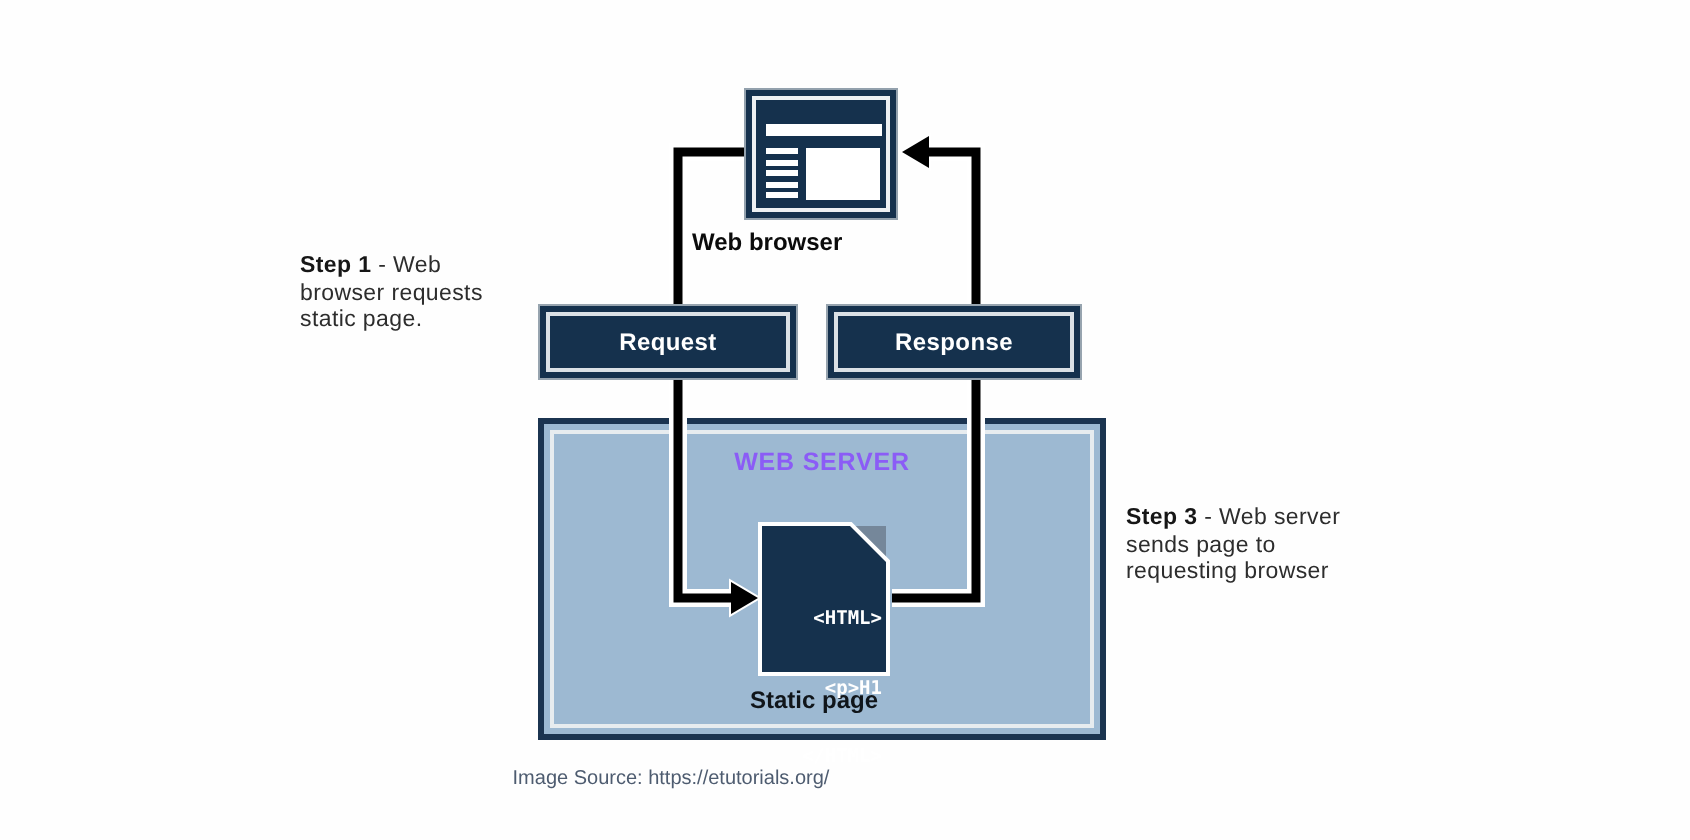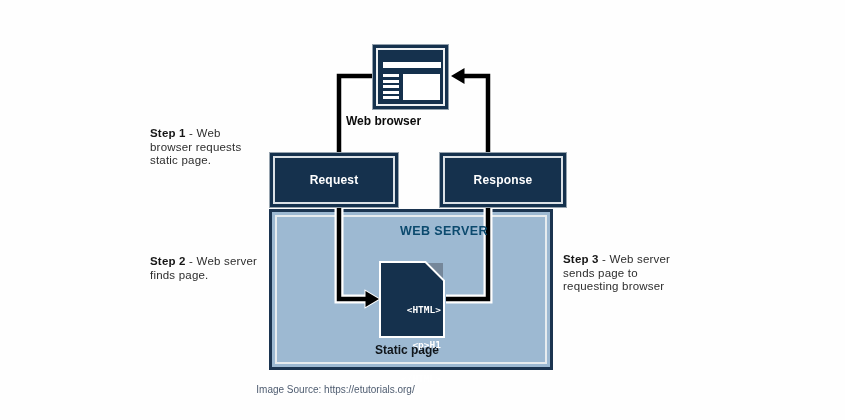--- a/index.html
+++ b/index.html
@@ -12,21 +12,21 @@
   
   .server-box{
     left:269px;top:209px;width:284px;height:161px;
     background:#9db9d2;border:3px solid #1b3450;z-index:1;
   }
   .server-box::after{
     content:"";position:absolute;inset:3px;border:2px solid #e7ecef;pointer-events:none;
   }
   .server-title{
     left:269px;top:224px;width:284px;text-align:center;
-    font-weight:bold;font-size:12.5px;letter-spacing:.4px;color:#0c4a6e;z-index:4;margin-left:33px;
+    font-weight:bold;font-size:12.5px;letter-spacing:.4px;color:#8b5cf6;z-index:4;
   }
   .static-label{
     left:269px;top:343px;width:276px;text-align:center;
     font-weight:bold;font-size:12px;color:#10151a;z-index:4;
   }
 
   
   .arrows{left:0;top:0;z-index:2;}
 
   
@@ -38,28 +38,28 @@
   .browser-icon .addr{position:absolute;left:10px;top:17px;width:58px;height:6px;background:#ffffff;}
   .browser-icon .mline{position:absolute;left:10px;width:16px;height:3px;background:#ffffff;}
   .browser-icon .content{position:absolute;left:30px;top:29px;width:37px;height:26px;background:#ffffff;}
   .browser-label{
     left:346px;top:114px;width:130px;text-align:left;
     font-weight:bold;font-size:12px;color:#0b0b0b;z-index:4;
   }
 
   
   .flow-box{
-    top:153px;height:54px;background:#15314d;z-index:3;
+    top:153px;height:36px;background:#15314d;z-index:3;
     box-shadow:0 0 0 1px #97a4af;
     display:flex;align-items:center;justify-content:center;
     color:#ffffff;font-weight:bold;font-size:12px;letter-spacing:.2px;
   }
   .flow-box::after{content:"";position:absolute;inset:3px;border:2px solid #dbe1e6;}
   .request-box{left:270px;width:128px;}
-  .response-box{left:440px;width:126px;}
+  .response-box{left:414px;width:126px;}
 
   
   .doc-svg{left:379px;top:261px;z-index:3;}
   .doc-code{
     left:387px;top:281px;width:54px;z-index:4;
     font-family:"DejaVu Sans Mono",monospace;font-weight:bold;
     font-size:9.5px;line-height:11.5px;color:#ffffff;white-space:pre;text-align:right;
   }
 
   
@@ -122,22 +122,19 @@
   </svg>
   <div class="abs doc-code">
     <div>&lt;HTML&gt;</div>
     <div>&lt;p&gt;H1</div>
     <div>&lt;/HTML&gt;</div>
   </div>
 
   <div class="abs step step1">
     <span class="b">Step 1</span><span> - Web browser requests static page.</span>
   </div>
-  <div class="abs step step2">
-    <span class="b">Step 2</span><span> - Web server finds page.</span>
-  </div>
   <div class="abs step step3">
     <span class="b">Step 3</span><span> - Web server sends page to requesting browser</span>
   </div>
 
   <div class="abs caption">Image Source: https://etutorials.org/</div>
 
 </div>
 
 </body></html>

